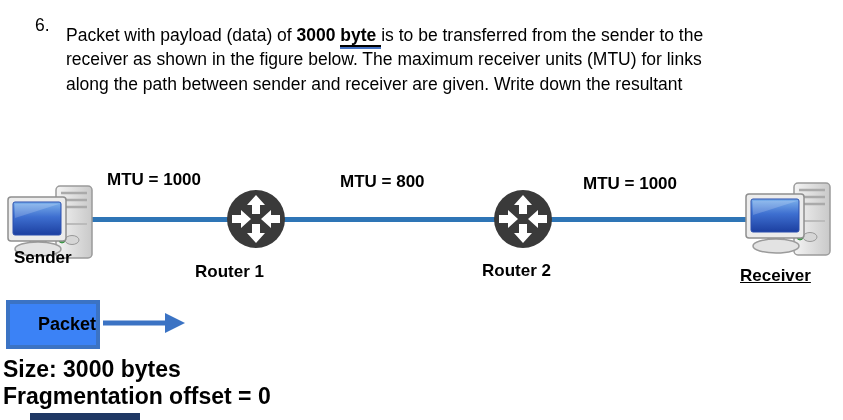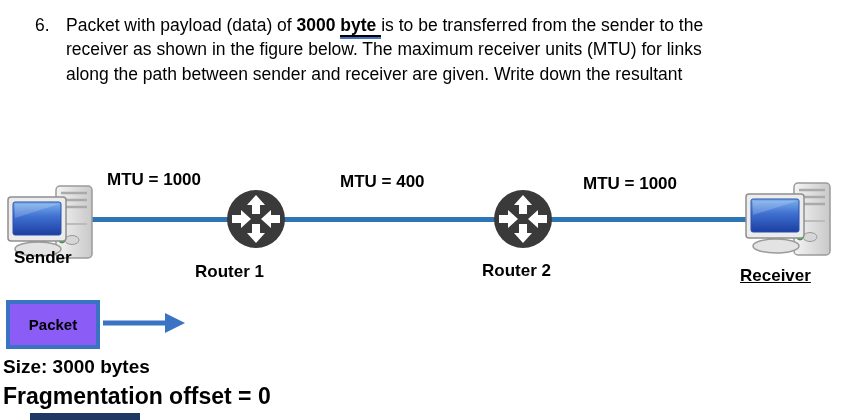--- a/index.html
+++ b/index.html
@@ -3,21 +3,21 @@
 <meta charset="utf-8">
 <style>
   html,body{margin:0;padding:0;}
   body{
     width:843px;height:420px;position:relative;background:#ffffff;overflow:hidden;
     font-family:"Liberation Sans","DejaVu Sans",sans-serif;color:#000;
   }
   
   #question{position:absolute;left:35px;top:13px;font-size:17.5px;line-height:24.4px;}
   #qnum{position:absolute;left:0;top:0;}
-  #qlines{margin-left:31px;white-space:nowrap;}
+  #qlines{margin-left:31px;white-space:nowrap;margin-top:10px;}
   .qline{height:24.4px;}
   .b{font-weight:bold;}
   .u{border-bottom:2px solid #000;}
   .g{position:relative;border-bottom:2px solid #000;}
   .g::after{content:"";position:absolute;left:0;right:0;bottom:-4px;height:2px;background:#4472C4;}
   
   .lbl{position:absolute;font-weight:bold;font-size:17px;white-space:nowrap;}
   #net-line{position:absolute;left:84px;top:217px;width:664px;height:5px;background:#2E75B6;}
   .node{position:absolute;}
   #sender-icon{left:6px;top:184px;}
@@ -27,25 +27,25 @@
   #mtu1{left:107px;top:170px;}
   #mtu2{left:340px;top:172px;}
   #mtu3{left:583px;top:174px;}
   #sender-label{left:14px;top:248px;}
   #router1-label{left:195px;top:262px;}
   #router2-label{left:482px;top:261px;}
   #receiver-label{left:740px;top:266px;text-decoration:underline;}
   
   #packet-box{
     position:absolute;left:6px;top:300px;width:86px;height:41px;
-    border:4px solid #3B73C4;background:#8b5cf6;display:flex;align-items:center;justify-content:center;
-    font-weight:bold;font-size:15px;
+    border:4px solid #3B73C4;background:#3b82f6;display:flex;align-items:center;justify-content:flex-end;
+    font-weight:bold;font-size:18px;
   }
   #packet-arrow{position:absolute;left:100px;top:310px;}
-  #size-text{left:3px;top:356px;font-size:19px;}
+  #size-text{left:3px;top:356px;font-size:23px;}
   #offset-text{left:3px;top:383px;font-size:23px;}
   #bottom-bar{position:absolute;left:30px;top:413px;width:110px;height:7px;background:#1F3864;}
 </style>
 </head>
 <body>
 
 <svg width="0" height="0" style="position:absolute" aria-hidden="true">
   <defs>
     <linearGradient id="scr" x1="0" y1="0" x2="0" y2="1">
       <stop offset="0" stop-color="#7DB2EC"></stop>
@@ -99,21 +99,21 @@
     <use href="#router"></use>
   </svg>
 <svg id="router2-icon" class="node" width="58" height="58" viewBox="0 0 58 58">
     <use href="#router"></use>
   </svg>
 <svg id="receiver-icon" class="node" width="90" height="78" viewBox="0 0 90 78">
     <use href="#pc"></use>
   </svg>
 
 <div id="mtu1" class="lbl">MTU = 1000</div>
-<div id="mtu2" class="lbl">MTU = 400</div>
+<div id="mtu2" class="lbl">MTU = 800</div>
 <div id="mtu3" class="lbl">MTU = 1000</div>
 
 <div id="sender-label" class="lbl">Sender</div>
 <div id="router1-label" class="lbl">Router 1</div>
 <div id="router2-label" class="lbl">Router 2</div>
 <div id="receiver-label" class="lbl">Receiver</div>
 
 <div id="packet-box">
   <span>Packet</span>
 </div>

